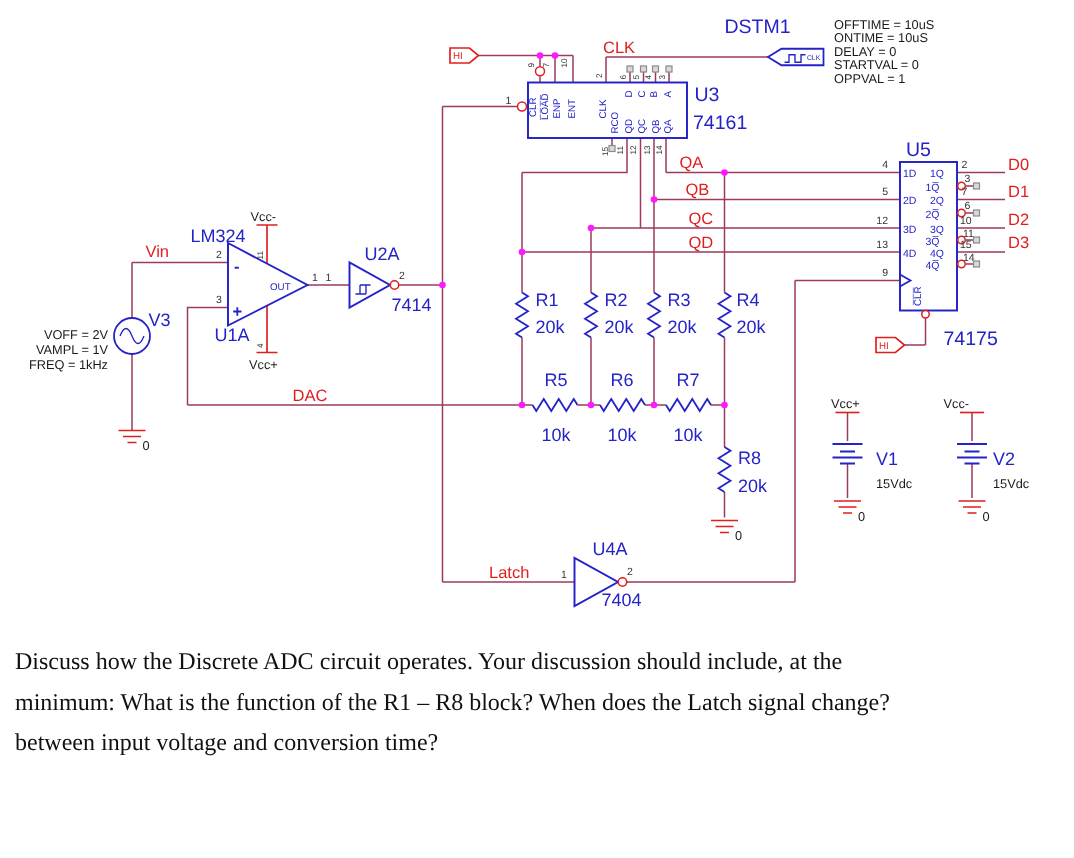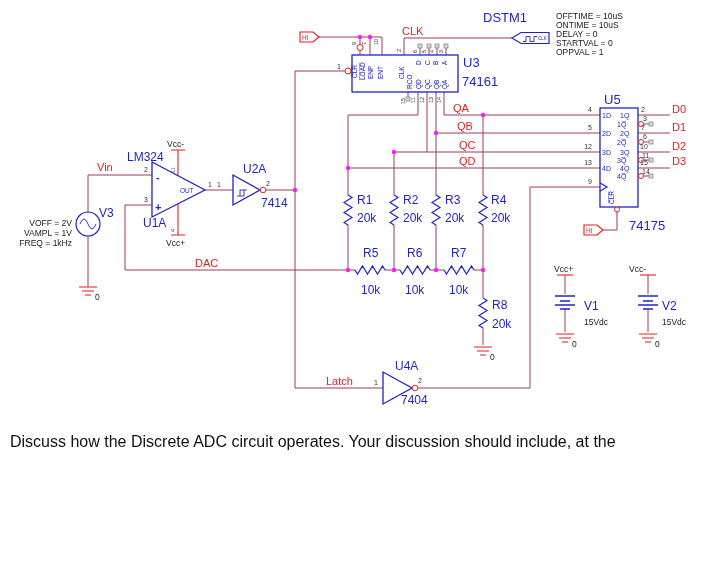--- a/index.html
+++ b/index.html
@@ -21,21 +21,21 @@
   .s13{font-size:13px;}
   .s12{font-size:12px;}
   .s11{font-size:11px;font-weight:500;}
   .s8{font-size:8.5px;}
   .s7{font-size:7px;}
   .s6{font-size:6.5px;}
   .s5{font-size:5.5px;}
   .s4{font-size:4.5px;}
   .op{font-size:11px;font-weight:bold;}
   #question{position:absolute;left:10px;top:428px;width:700px;color:#111;
-            font-size:16px;line-height:27px;}
+            font-size:16px;line-height:27px;font-family:Liberation Serif, serif;}
 </style>
 </head>
 <body>
 
 <div id="canvas">
 <svg width="716" height="430" viewBox="0 0 716 430">
 
   <g>
     <path class="wire" d="M318 37 H382 M360 37 V44 M360 51 V55 M370 37 V55 M382 37 V55"></path>
     <path class="wire" d="M512 38 H404 M404 38 V55"></path>
@@ -290,14 +290,16 @@
     <circle class="dot" cx="348" cy="270" r="2.2"></circle>
     <circle class="dot" cx="394" cy="270" r="2.2"></circle>
     <circle class="dot" cx="436" cy="270" r="2.2"></circle>
     <circle class="dot" cx="483" cy="270" r="2.2"></circle>
   </g>
 </svg>
 
 
 <div id="question">
   <span style="display:block">Discuss how the Discrete ADC circuit operates. Your discussion should include, at the</span>
+  <span style="display:block">minimum: What is the function of the R1 – R8 block? When does the Latch signal change?</span>
+  <span style="display:block">between input voltage and conversion time?</span>
 </div>
 </div>
 
 </body></html>

